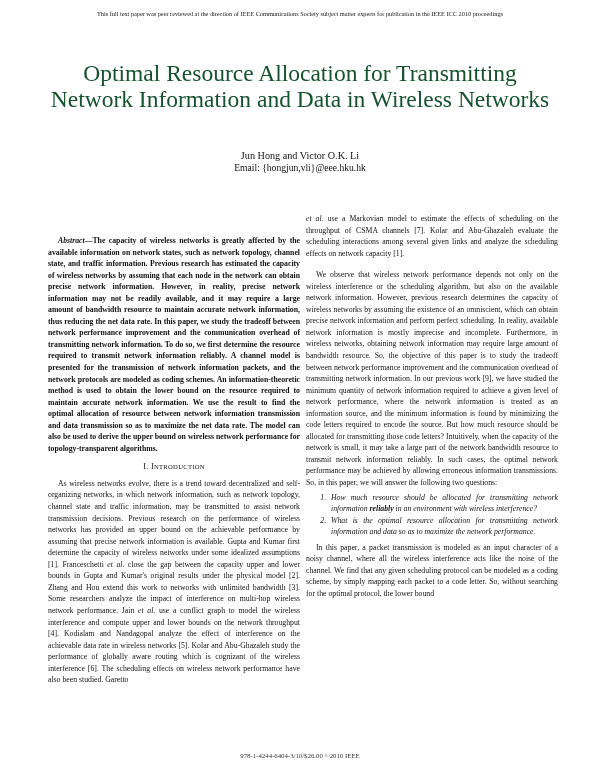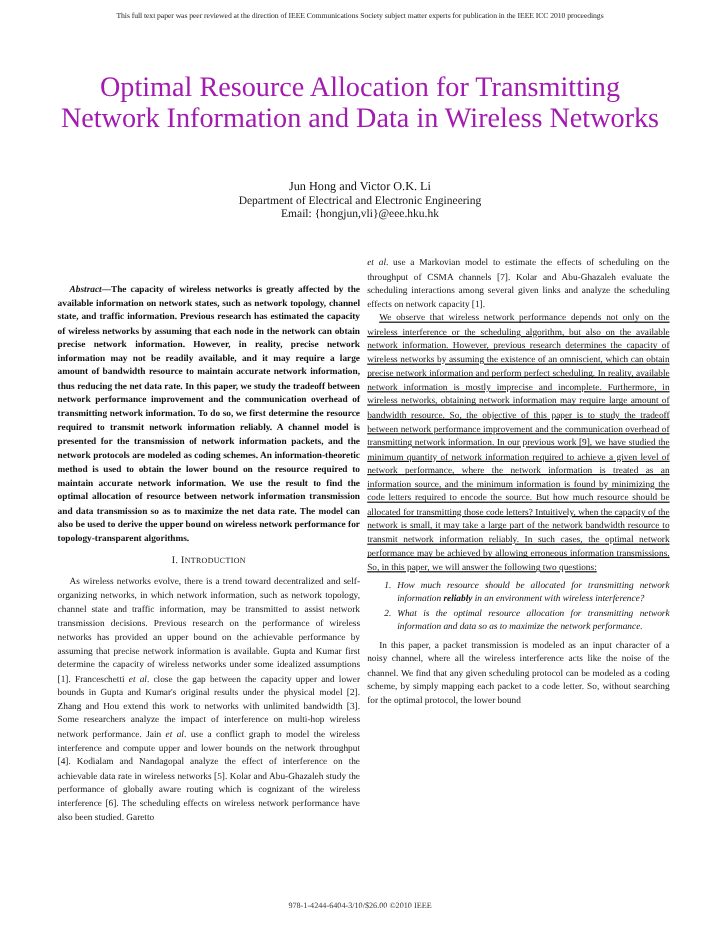--- a/index.html
+++ b/index.html
@@ -6,61 +6,60 @@
   body {
     width: 600px; height: 776px; position: relative; overflow: hidden;
     font-family: "Liberation Serif", "DejaVu Serif", serif; color: #111;
   }
   .header-note {
     position: absolute; top: 10px; left: 0; width: 600px; text-align: center;
     font-size: 6.4px; color: #222; letter-spacing: -0.05px;
   }
   .title {
     position: absolute; top: 60px; left: 40px; width: 520px; text-align: center;
-    font-size: 23.5px; line-height: 26px; color: #a21caf;
+    font-size: 23.5px; line-height: 26px; color: #14532d;
   }
   .authors {
     position: absolute; top: 150px; left: 100px; width: 400px; text-align: center;
     font-size: 9.6px; line-height: 11.6px;
   }
   .authors .names { font-size: 10.2px; text-align: center; }
   .col {
     position: absolute; top: 219px; width: 252px;
     font-size: 7.75px; line-height: 11.55px; text-align: justify;
     hyphens: manual;
   }
   .col-left { left: 48px; margin-top: 16px; }
   .col-right { left: 306px; top: 213px; }
   .abstract { font-weight: bold; text-indent: 10px; margin: 0; }
   .abstract .lbl { font-style: italic; font-weight: bold; }
   .section-head {
     text-align: center; font-size: 8.2px; margin: 7px 0 5px 0; letter-spacing: 0.3px;
   }
   .section-head .sc { font-size: 6.6px; }
   p.para { margin: 0; text-indent: 10px; }
-  p.para + p.para { margin-top: 0; text-decoration: underline; }
+  p.para + p.para { margin-top: 10px; }
   ol.qlist { margin: 3px 0 4px 0; padding-left: 22px; font-style: italic; }
   ol.qlist li { padding-left: 3px; }
   .footer-copy {
     position: absolute; top: 752px; left: 0; width: 600px; text-align: center;
     font-size: 6.8px; color: #333;
   }
   i { }
   b { font-weight: bold; }
 </style>
 </head>
 <body>
 
 <div class="header-note">This full text paper was peer reviewed at the direction of IEEE Communications Society subject matter experts for publication in the IEEE ICC 2010 proceedings</div>
 
 <div class="title">Optimal Resource Allocation for Transmitting Network Information and Data in Wireless Networks</div>
 
 <div class="authors">
   <div class="names">Jun Hong and Victor O.K. Li</div>
-  <div>Department of Electrical and Electronic Engineering</div>
   <div>Email: {hongjun,vli}@eee.hku.hk</div>
 </div>
 
 <div class="col col-left">
   <p class="abstract"><span class="lbl">Abstract</span><span>—The capacity of wireless networks is greatly affected by the available information on network states, such as network topology, channel state, and traffic information. Previous research has estimated the capacity of wireless networks by assuming that each node in the network can obtain precise network information. However, in reality, precise network information may not be readily available, and it may require a large amount of bandwidth resource to maintain accurate network information, thus reducing the net data rate. In this paper, we study the tradeoff between network performance improvement and the communication overhead of transmitting network information. To do so, we first determine the resource required to transmit network information reliably. A channel model is presented for the transmission of network information packets, and the network protocols are modeled as coding schemes. An information-theoretic method is used to obtain the lower bound on the resource required to maintain accurate network information. We use the result to find the optimal allocation of resource between network information transmission and data transmission so as to maximize the net data rate. The model can also be used to derive the upper bound on wireless network performance for topology-transparent algorithms.</span></p>
 
   <div class="section-head"><span>I.</span> <span>I</span><span class="sc">NTRODUCTION</span></div>
 
   <p class="para"><span>As wireless networks evolve, there is a trend toward decentralized and self-organizing networks, in which network information, such as network topology, channel state and traffic information, may be transmitted to assist network transmission decisions. Previous research on the performance of wireless networks has provided an upper bound on the achievable performance by assuming that precise network information is available. Gupta and Kumar first determine the capacity of wireless networks under some idealized assumptions [1]. Franceschetti </span><i>et al</i><span>. close the gap between the capacity upper and lower bounds in Gupta and Kumar's original results under the physical model [2]. Zhang and Hou extend this work to networks with unlimited bandwidth [3]. Some researchers analyze the impact of interference on multi-hop wireless network performance. Jain </span><i>et al</i><span>. use a conflict graph to model the wireless interference and compute upper and lower bounds on the network throughput [4]. Kodialam and Nandagopal analyze the effect of interference on the achievable data rate in wireless networks [5]. Kolar and Abu-Ghazaleh study the performance of globally aware routing which is cognizant of the wireless interference [6]. The scheduling effects on wireless network performance have also been studied. Garetto </span></p>
 </div>

